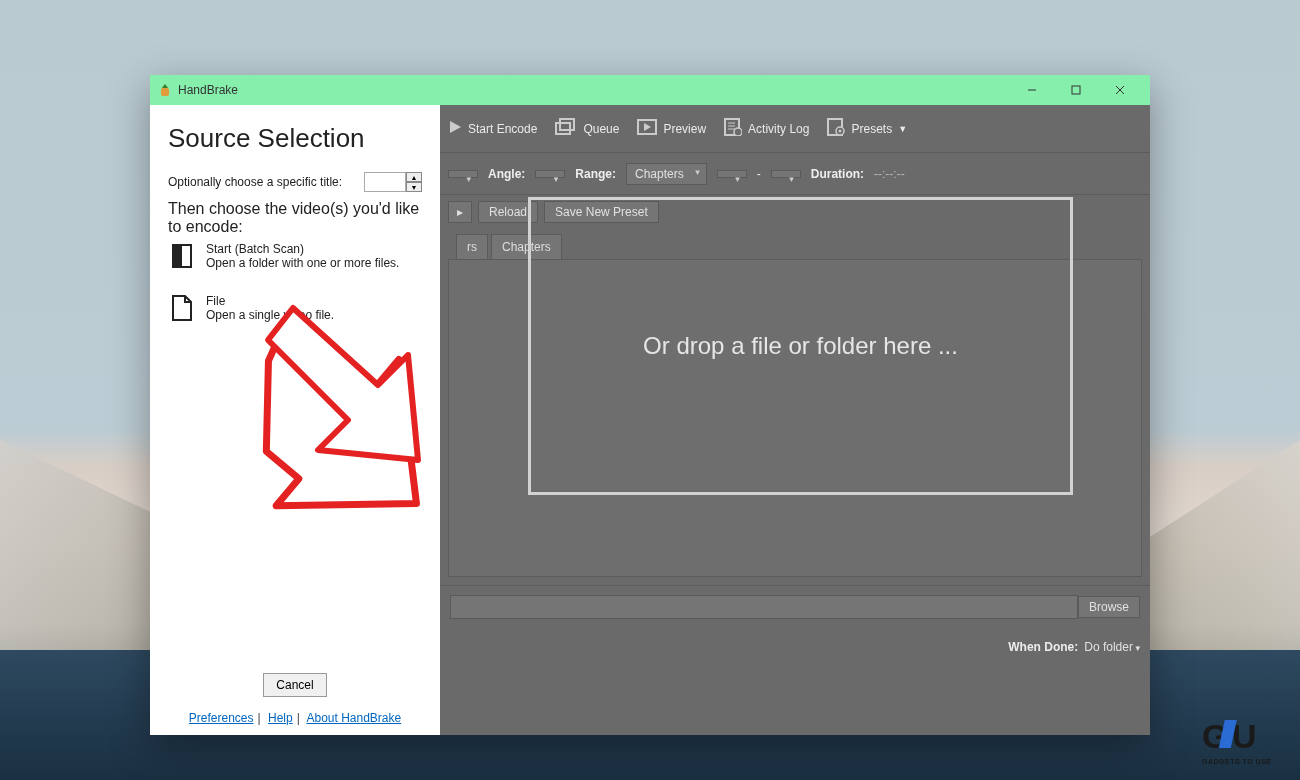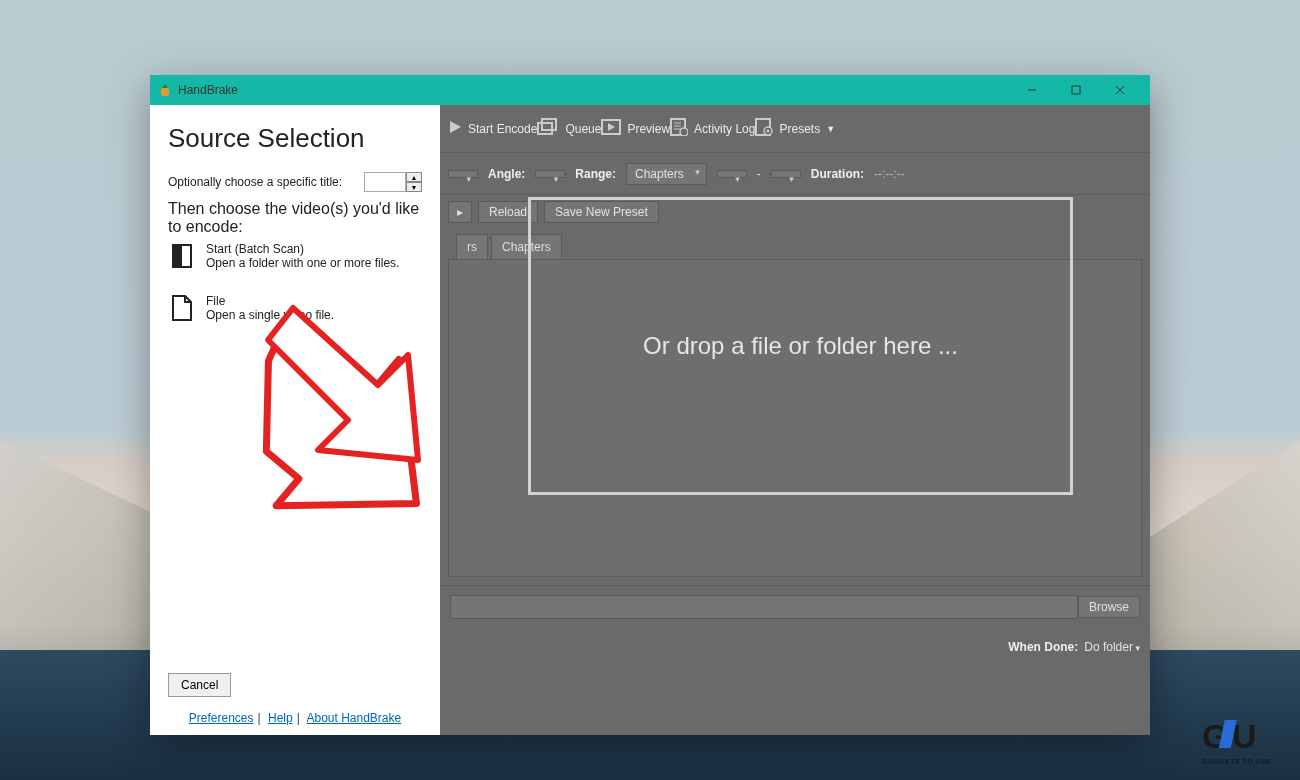--- a/index.html
+++ b/index.html
@@ -23,49 +23,49 @@
   .sea { position: absolute; left: 0; right: 0; bottom: 0; height: 130px; background: linear-gradient(to bottom, #2e4960 0%, #1a3042 100%); }
 
   .app-window {
     position: absolute; left: 150px; top: 75px; width: 1000px; height: 660px;
     background: #696868;
     box-shadow: 0 12px 40px rgba(0,0,0,0.35);
     display: flex; flex-direction: column;
     border-radius: 2px;
   }
   .titlebar {
-    height: 30px; background: #14b8a6; display: flex; align-items: center; padding: 0 8px;
+    height: 30px; background: #86efac; display: flex; align-items: center; padding: 0 8px;
     font-size: 12px; color: #333;
   }
   .titlebar .pineapple { width: 14px; height: 14px; margin-right: 6px; display: inline-flex; align-items: center; }
   .win-controls { margin-left: auto; display: flex; }
   .win-btn { width: 44px; height: 30px; display: flex; align-items: center; justify-content: center; color: #444; cursor: pointer; }
 
   .main-area { flex: 1; display: flex; position: relative; }
   .side-panel { width: 290px; background: #fff; display: flex; flex-direction: column; padding: 18px 18px 10px 18px; position: relative; z-index: 5; }
   .side-panel h1 { font-size: 26px; font-weight: 400; color: #222; margin-bottom: 18px; }
   .opt-row { display: flex; align-items: center; font-size: 12px; color: #222; margin-bottom: 8px; }
   .title-input { width: 42px; height: 20px; border: 1px solid #aaa; font-size: 12px; padding: 0 2px; }
   .spinner-btns { display: flex; flex-direction: column; margin-left: 0; }
   .spinner-btns button { width: 16px; height: 10px; font-size: 7px; border: 1px solid #888; background: #eee; cursor: pointer; padding: 0; line-height: 1; }
   .hint { font-size: 16px; color: #222; }
 
   .source-item { display: flex; gap: 12px; padding: 6px 2px; cursor: pointer; margin-bottom: 12px; }
   .source-item .ico { width: 24px; height: 28px; flex-shrink: 0; display: flex; align-items: center; justify-content: center; }
   .source-item .ttl { font-size: 12px; color: #222; }
   .source-item .sub { font-size: 12px; color: #222; }
 
-  .cancel-row { margin-top: auto; display: flex; justify-content: flex-start; padding: 6px 0 14px 0; }
+  .cancel-row { margin-top: auto; display: flex; justify-content: center; padding: 6px 0 14px 0; }
   .btn-cancel { font-size: 12px; padding: 4px 12px; border: 1px solid #999; background: #f0f0f0; cursor: pointer; }
   .links-row { font-size: 12px; }
   .links-row a { color: #0066c0; text-decoration: underline; cursor: pointer; }
   .links-row .sep { color: #444; padding: 0 4px; }
 
   .dimmed { flex: 1; position: relative; background: #6a6a6a; color: #e6e6e6; overflow: hidden; }
-  .toolbar { height: 48px; display: flex; align-items: center; padding: 0 8px; background: #6a6a6a; border-bottom: 1px solid #5c5c5c; }
+  .toolbar { height: 48px; display: flex; align-items: center; gap: 18px; padding: 0 8px; background: #6a6a6a; border-bottom: 1px solid #5c5c5c; }
   .tbitem { display: flex; align-items: center; gap: 6px; font-size: 12px; cursor: pointer; color: #eaeaea; }
   .tbitem svg { opacity: 0.85; }
 
   .filter-row { height: 42px; display: flex; align-items: center; gap: 10px; padding: 0 8px; background: #6a6a6a; font-size: 12px; border-bottom: 1px solid #5c5c5c; }
   .filter-row .lbl { color: #eee; font-weight: 600; }
   .dd { background: #757575; border: 1px solid #5a5a5a; padding: 3px 22px 3px 8px; font-size: 12px; color: #e0e0e0; position: relative; cursor: pointer; min-width: 42px; }
   .dd::after { content: '▾'; position: absolute; right: 6px; top: 3px; font-size: 9px; color: #ccc; }
   .dd.narrow { min-width: 30px; padding-right: 18px; }
   .preset-row { height: 34px; display: flex; align-items: center; gap: 6px; padding: 0 8px; background: #6a6a6a; font-size: 12px; }
   .tiny-btn { background: #757575; border: 1px solid #5a5a5a; color: #e0e0e0; padding: 3px 10px; font-size: 12px; cursor: pointer; }

